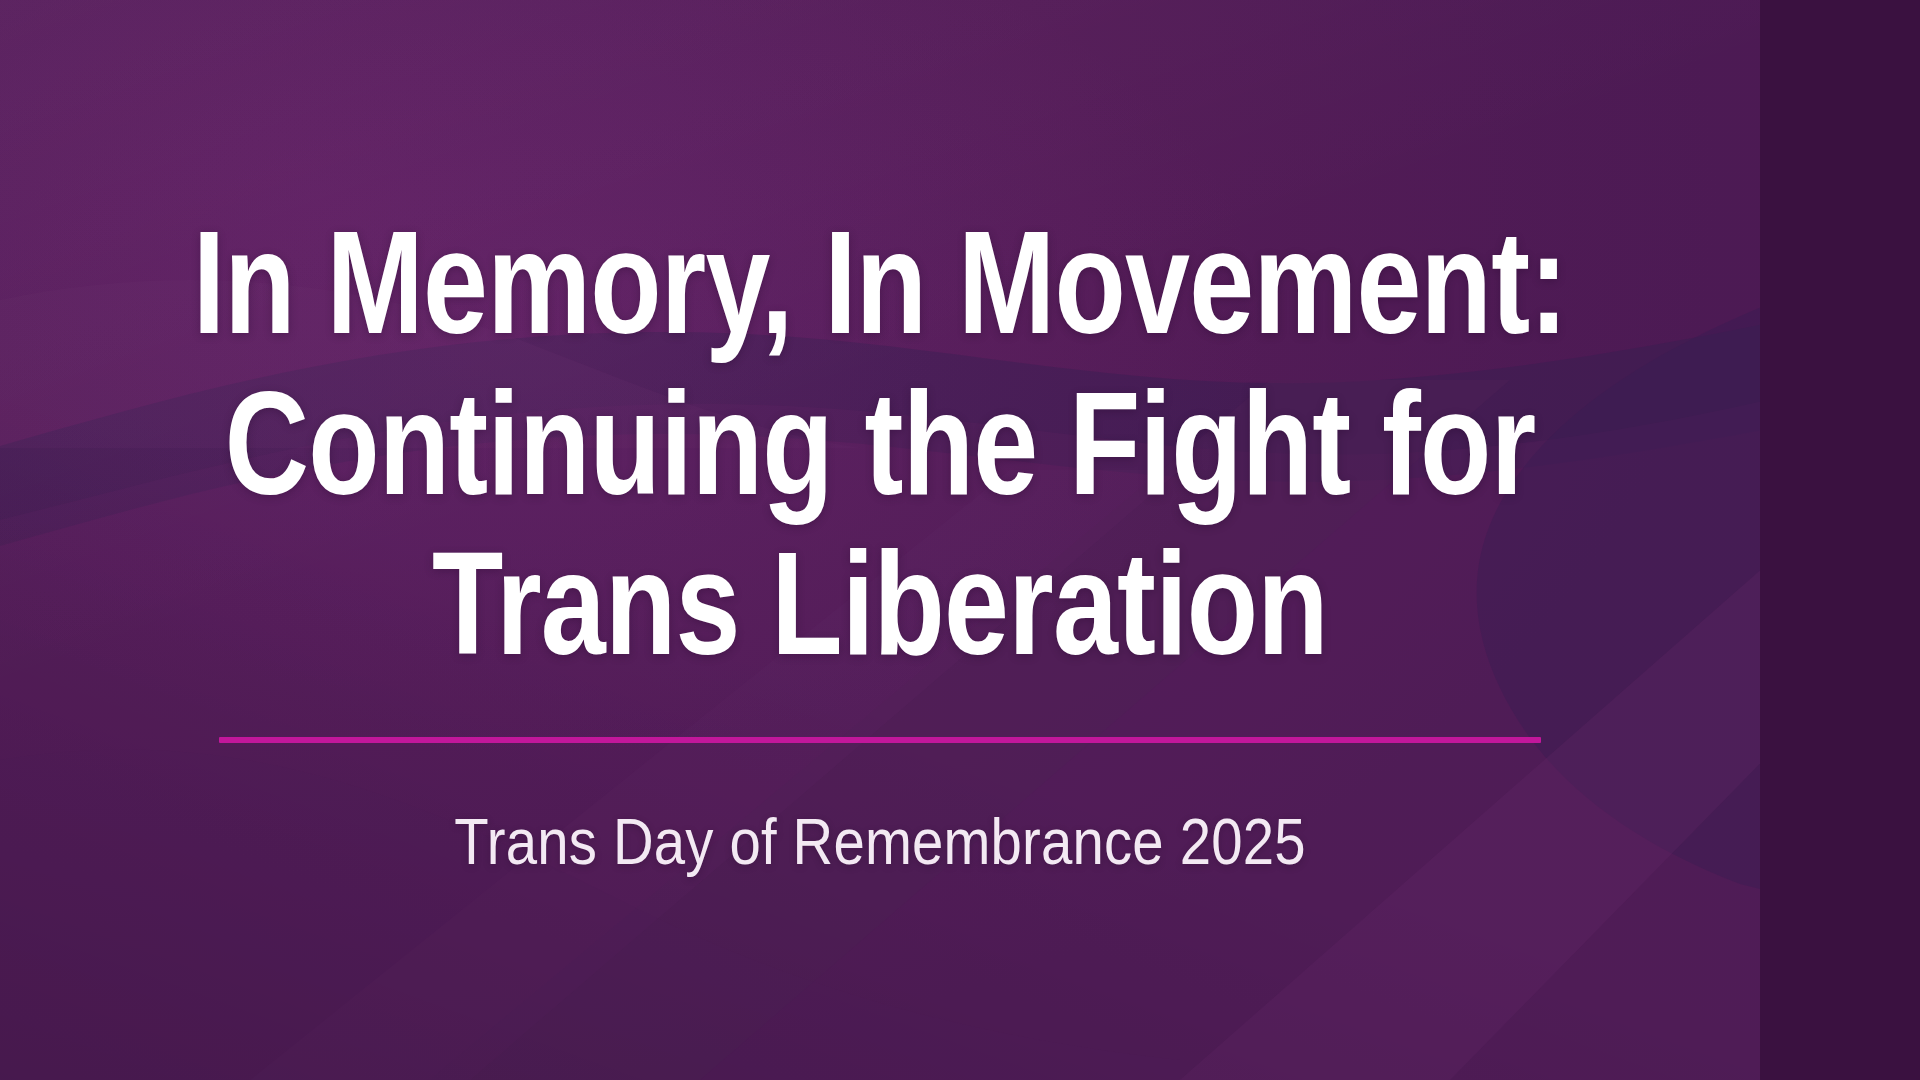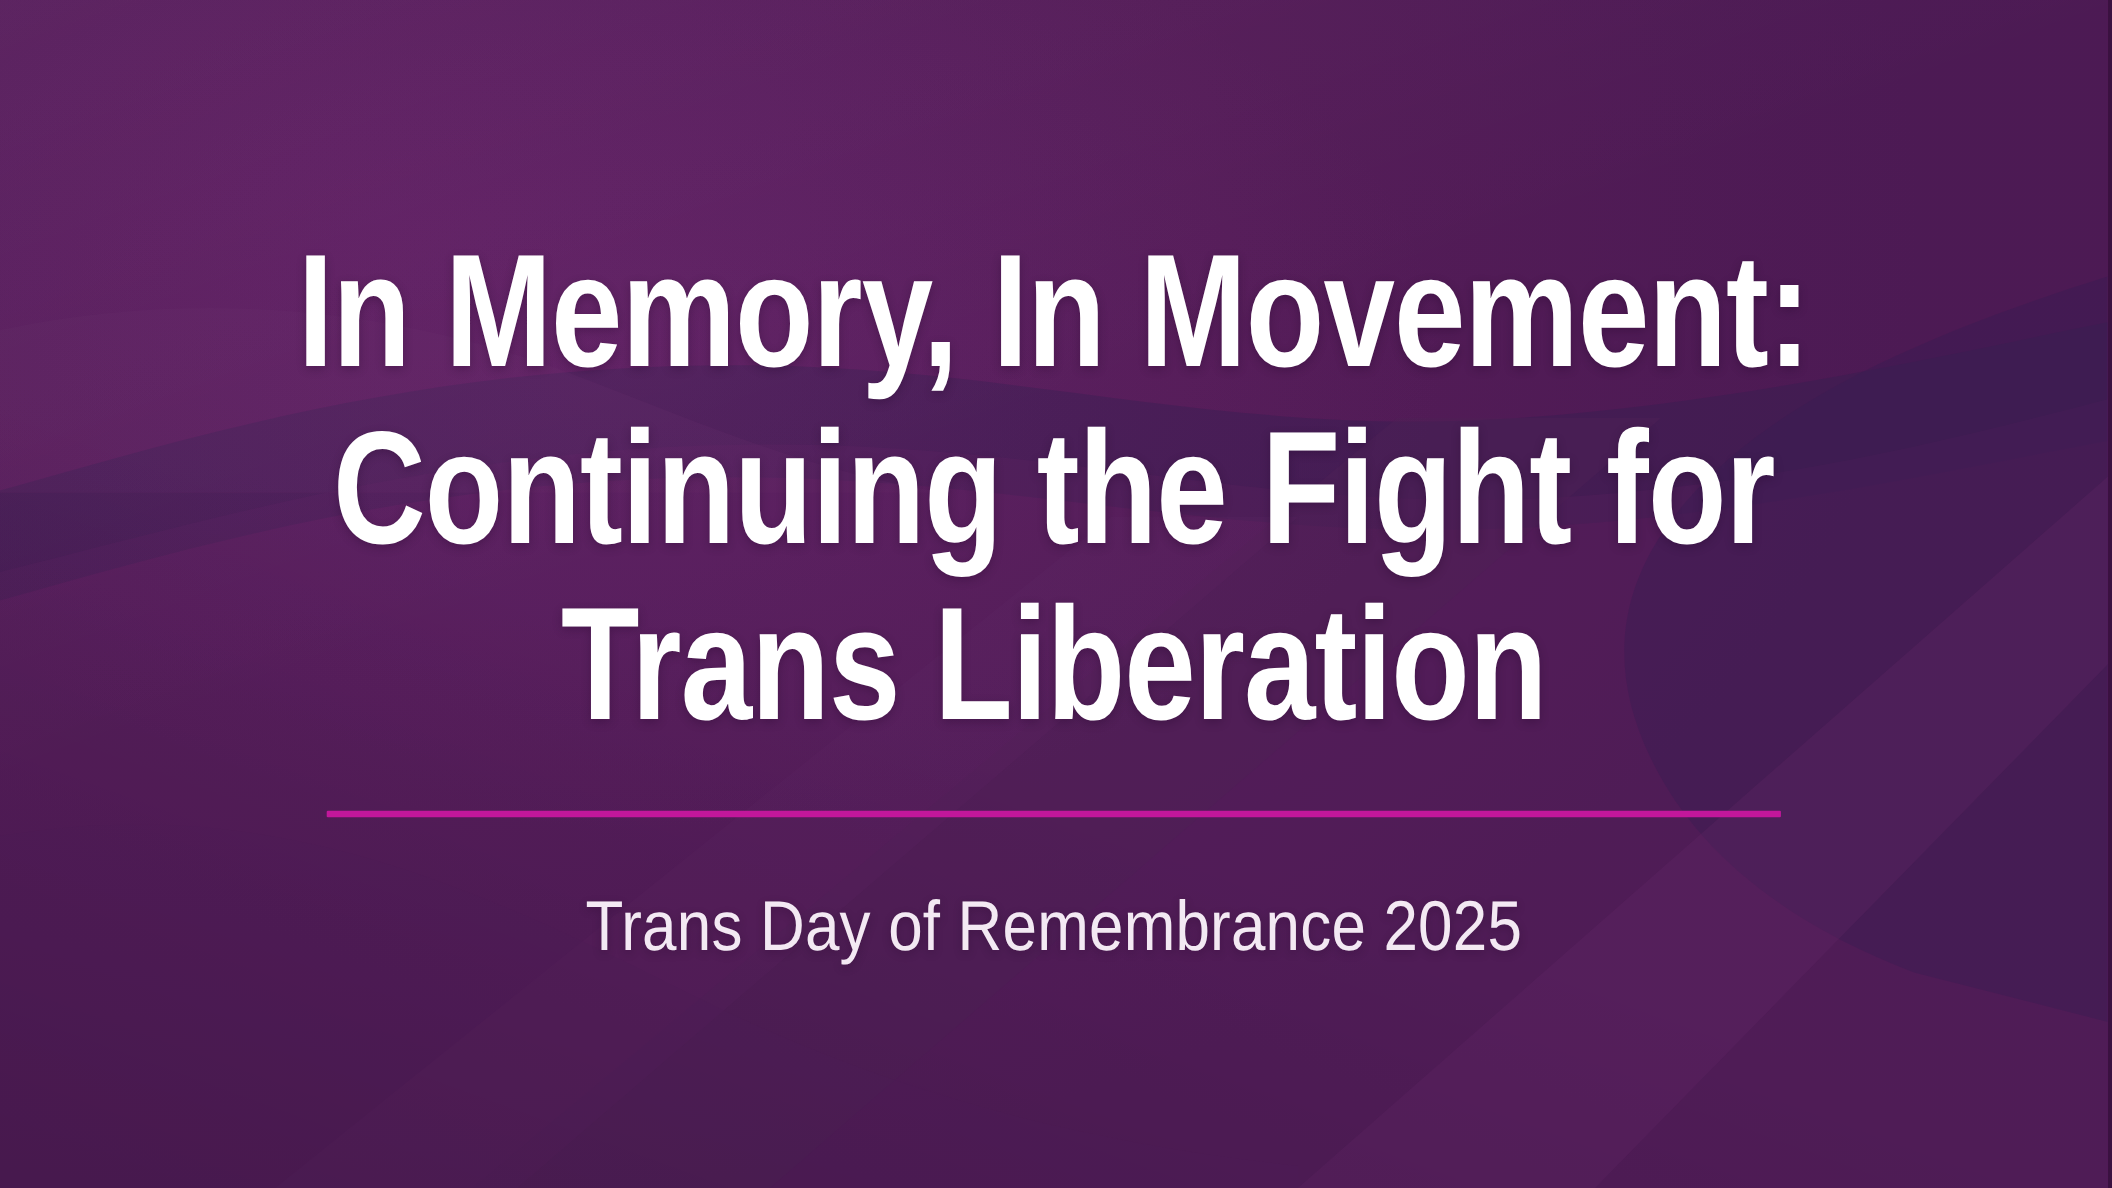--- a/index.html
+++ b/index.html
@@ -3,21 +3,21 @@
 <meta charset="utf-8">
 <style>
   html, body {
     margin: 0;
     padding: 0;
     background: #3a1140;
   }
 
   .slide {
     position: relative;
-    width: 1916px;
+    width: 1760px;
     height: 1080px;
     overflow: hidden;
     background: #5d1f62;
     font-family: "Liberation Sans", sans-serif;
   }
 
   
   .bg-layer {
     position: absolute;
     inset: 0;

